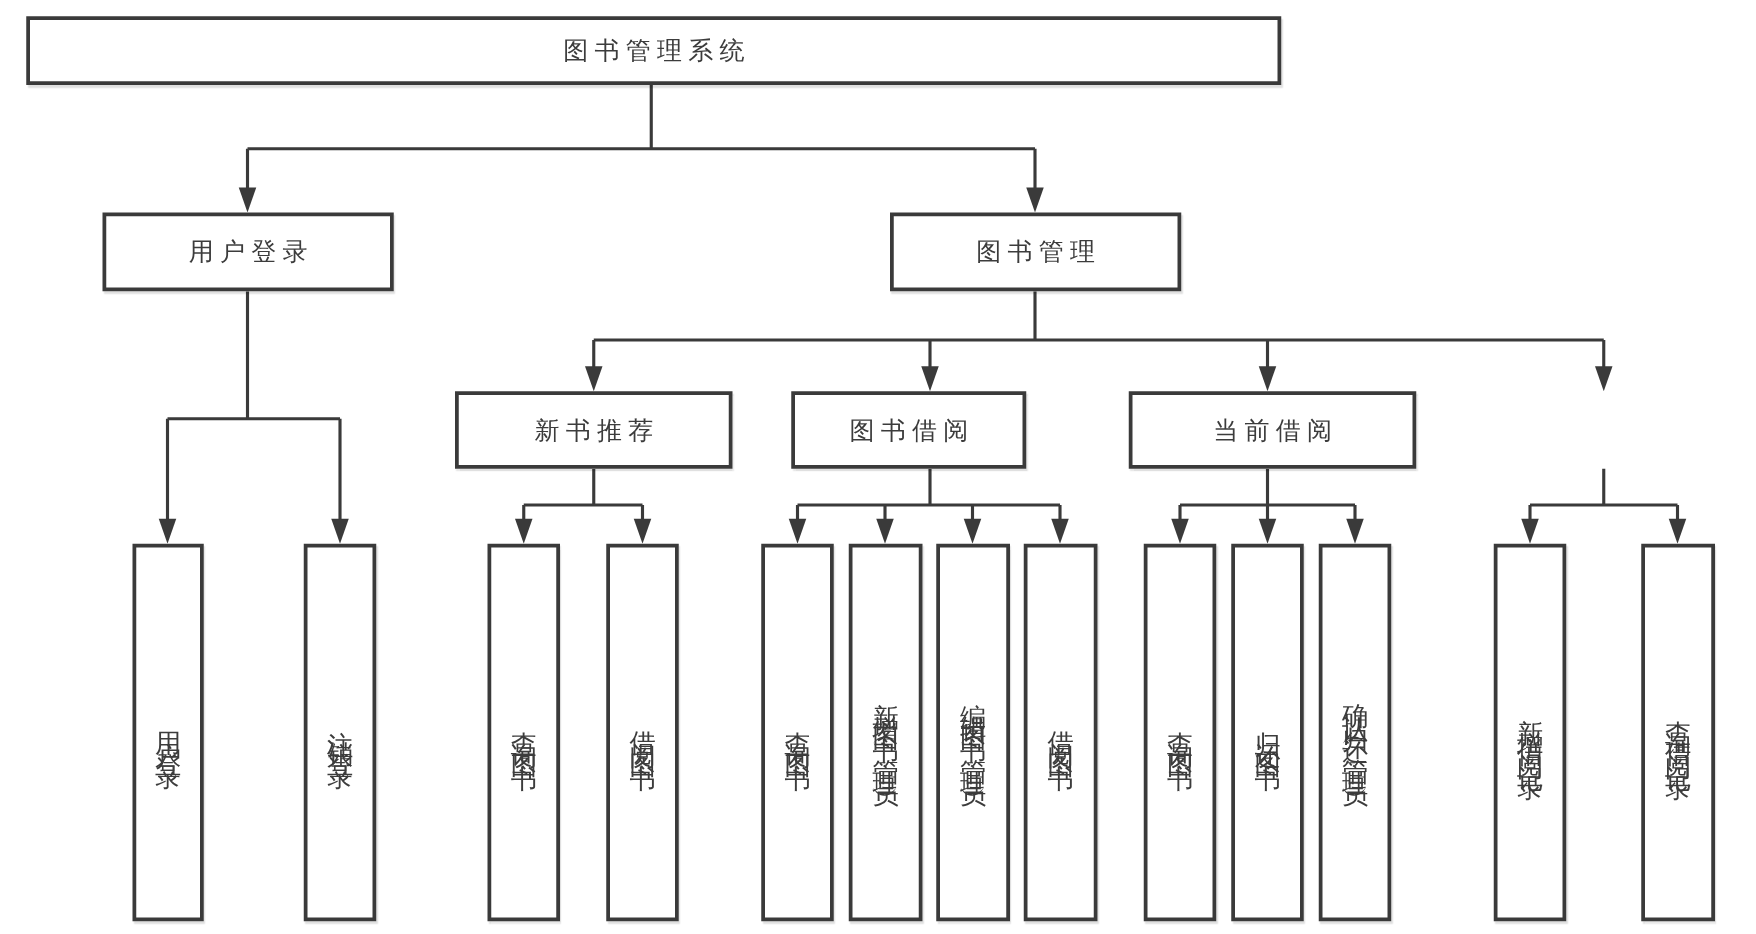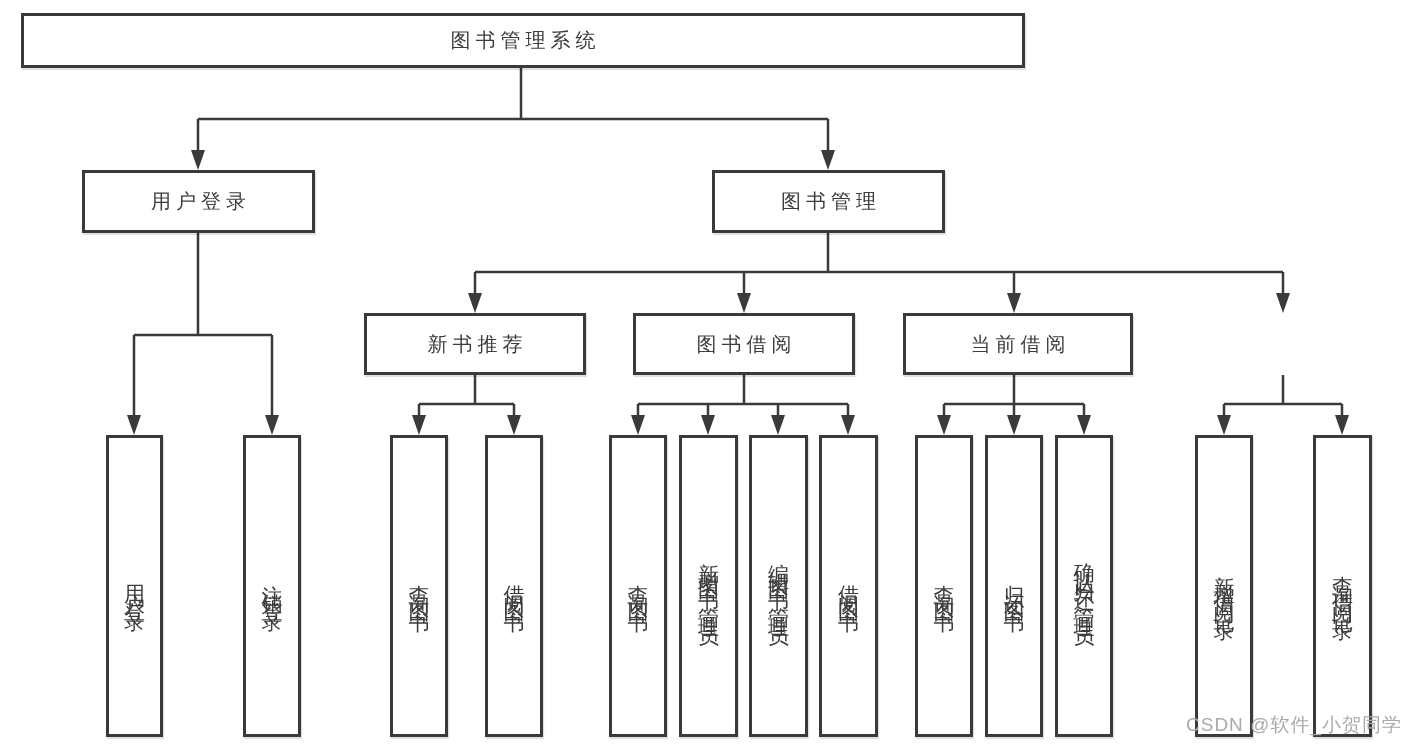--- a/index.html
+++ b/index.html
@@ -6,21 +6,21 @@
     --line:#3a3a3a;
     --text:#3c3c3c;
     --background:#ffffff;
     --watermark:#a9a9a9;
   }
   html,body{margin:0;padding:0;background:var(--background);}
   .stage{
     position:relative;
     width:1405px;height:747px;
     background:var(--background);
-    font-family:Liberation Sans, sans-serif;
+    font-family:Liberation Serif, serif;
     overflow:hidden;
   }
   .wires{
     position:absolute;left:0;top:0;width:1405px;height:747px;
     color:var(--line);
     pointer-events:none;
     z-index:1;
   }
   .node{
     position:absolute;
@@ -111,21 +111,21 @@
   <div class="node" style="left:82px;top:170px;width:233px;height:63px">
     <span class="hlabel">用户登录</span>
   </div>
   <div class="node" style="left:712px;top:170px;width:233px;height:63px">
     <span class="hlabel">图书管理</span>
   </div>
 
   <div class="node" style="left:364px;top:313px;width:222px;height:62px">
     <span class="hlabel">新书推荐</span>
   </div>
-  <div class="node" style="left:633px;top:313px;width:222px;height:62px">
+  <div class="node" style="left:633px;top:313px;width:188px;height:62px">
     <span class="hlabel">图书借阅</span>
   </div>
   <div class="node" style="left:903px;top:313px;width:230px;height:62px">
     <span class="hlabel">当前借阅</span>
   </div>
 
   <div class="node" style="left:106px;top:435px;width:57px;height:302px">
     <span class="vtext">用户登录</span>
   </div>
   <div class="node" style="left:243px;top:435px;width:58px;height:302px">
@@ -162,15 +162,14 @@
     <span class="vtext">确认归还（管理员）</span>
   </div>
 
   <div class="node" style="left:1195px;top:435px;width:58px;height:302px">
     <span class="vtext">新增借阅记录</span>
   </div>
   <div class="node" style="left:1313px;top:435px;width:59px;height:302px">
     <span class="vtext">查询借阅记录</span>
   </div>
 
-  <div class="watermark">CSDN @软件_小贺同学</div>
 
 </div>
 
 </body></html>

